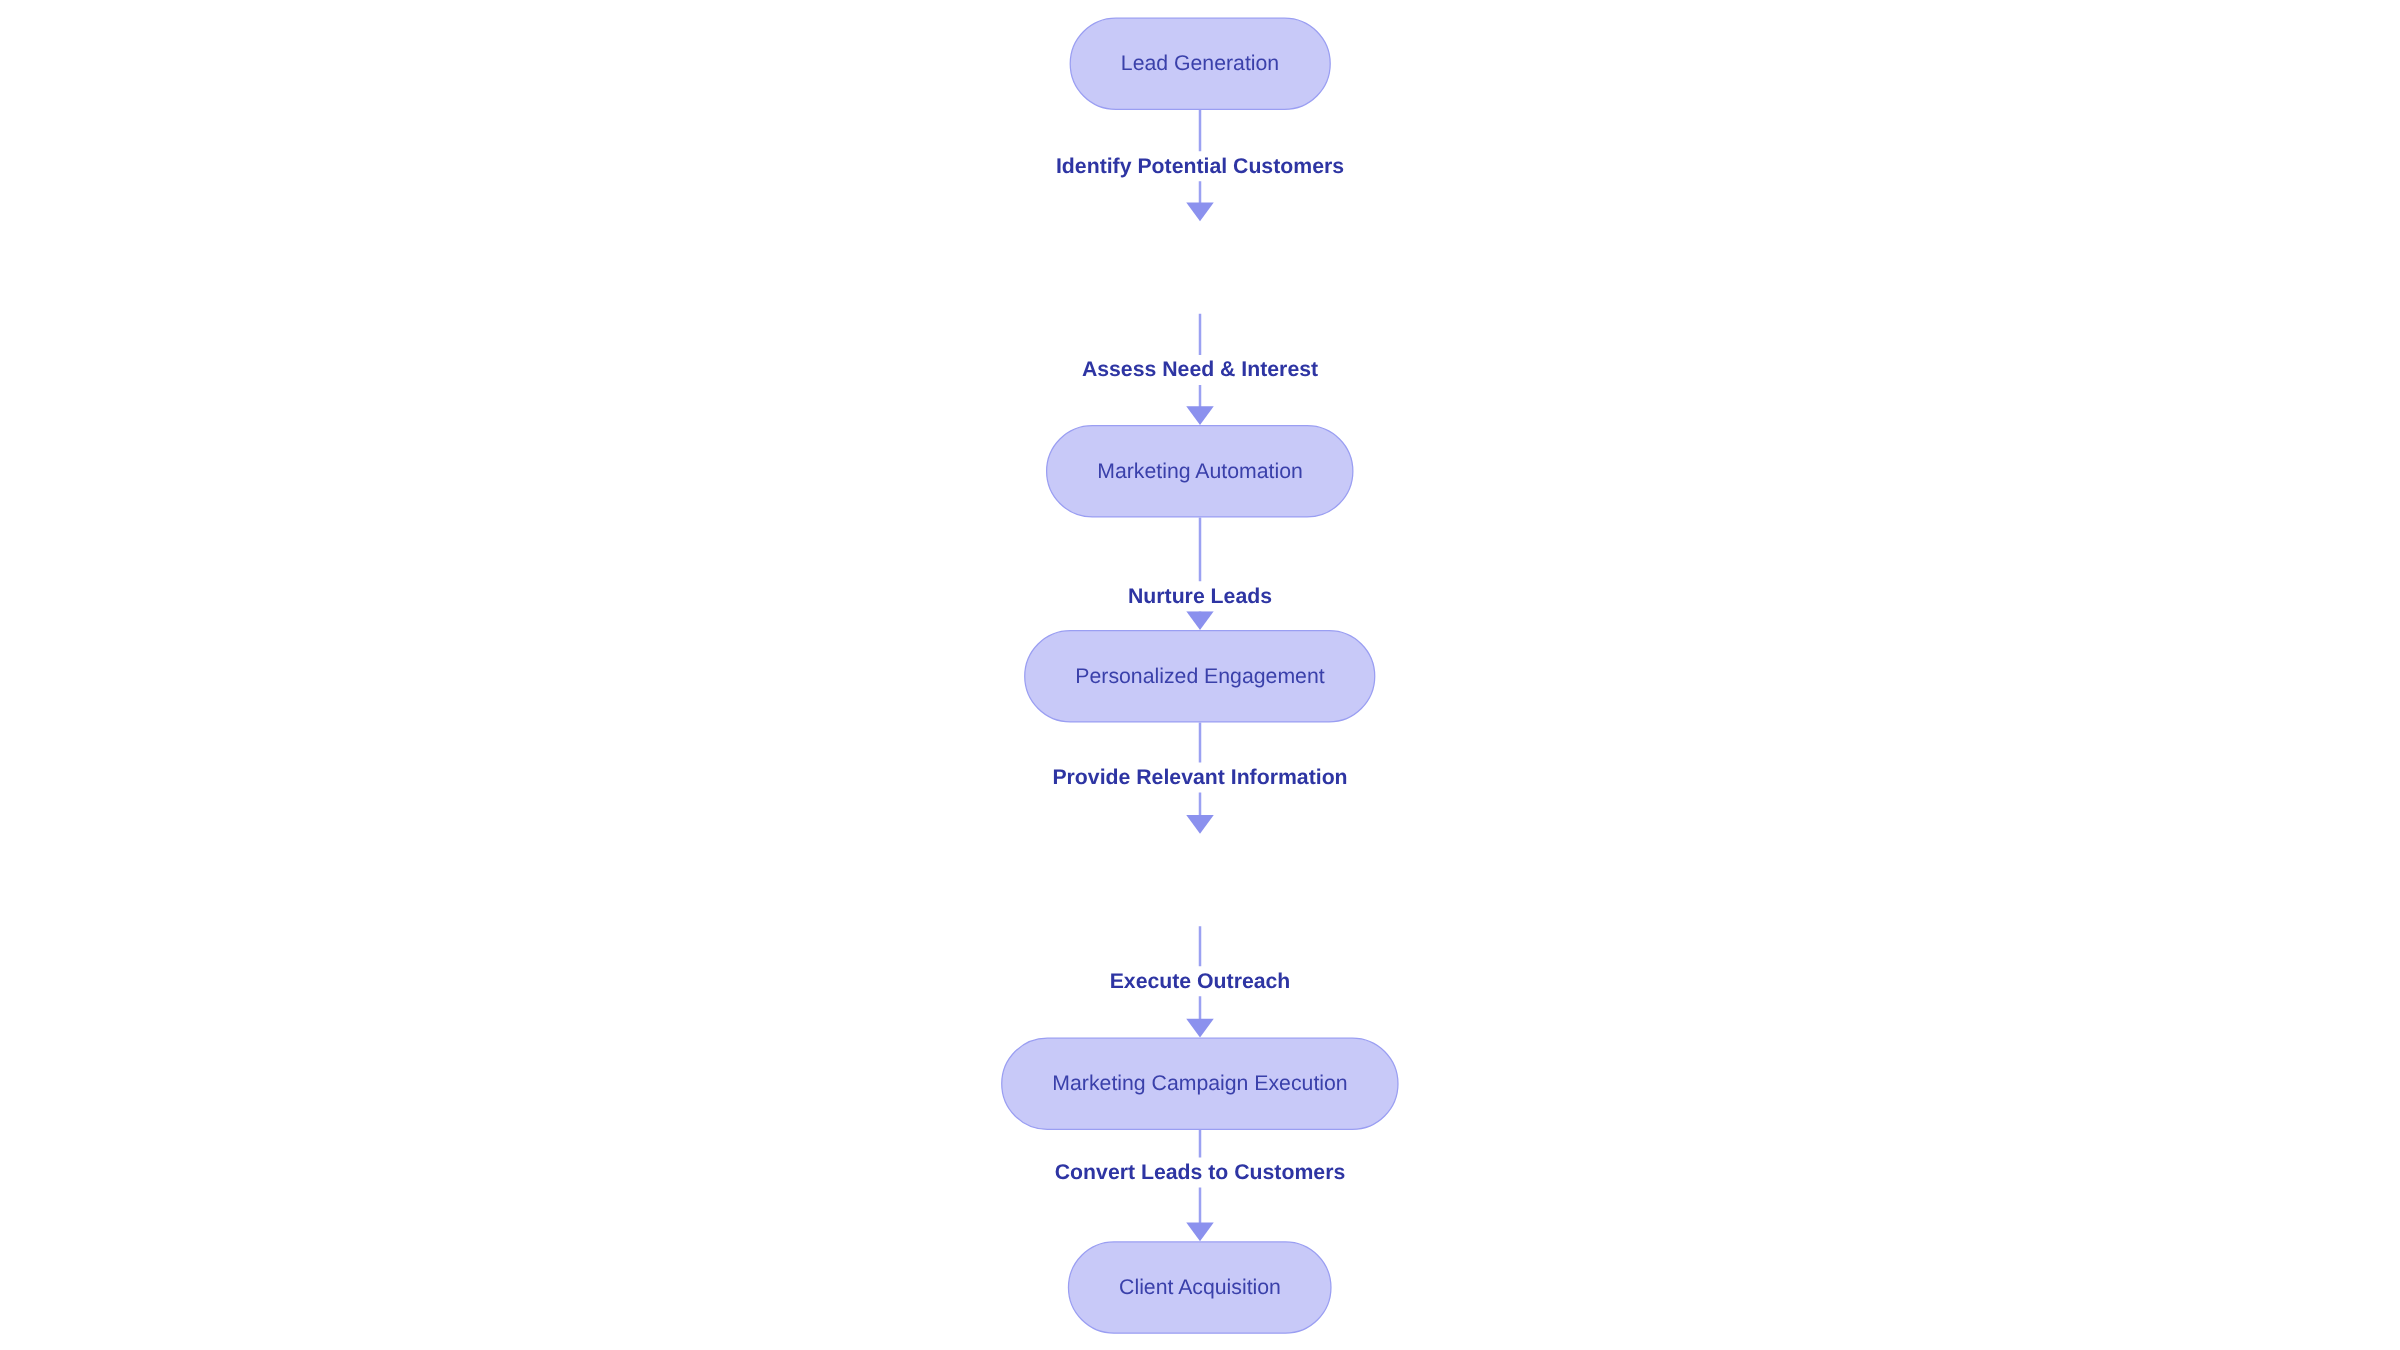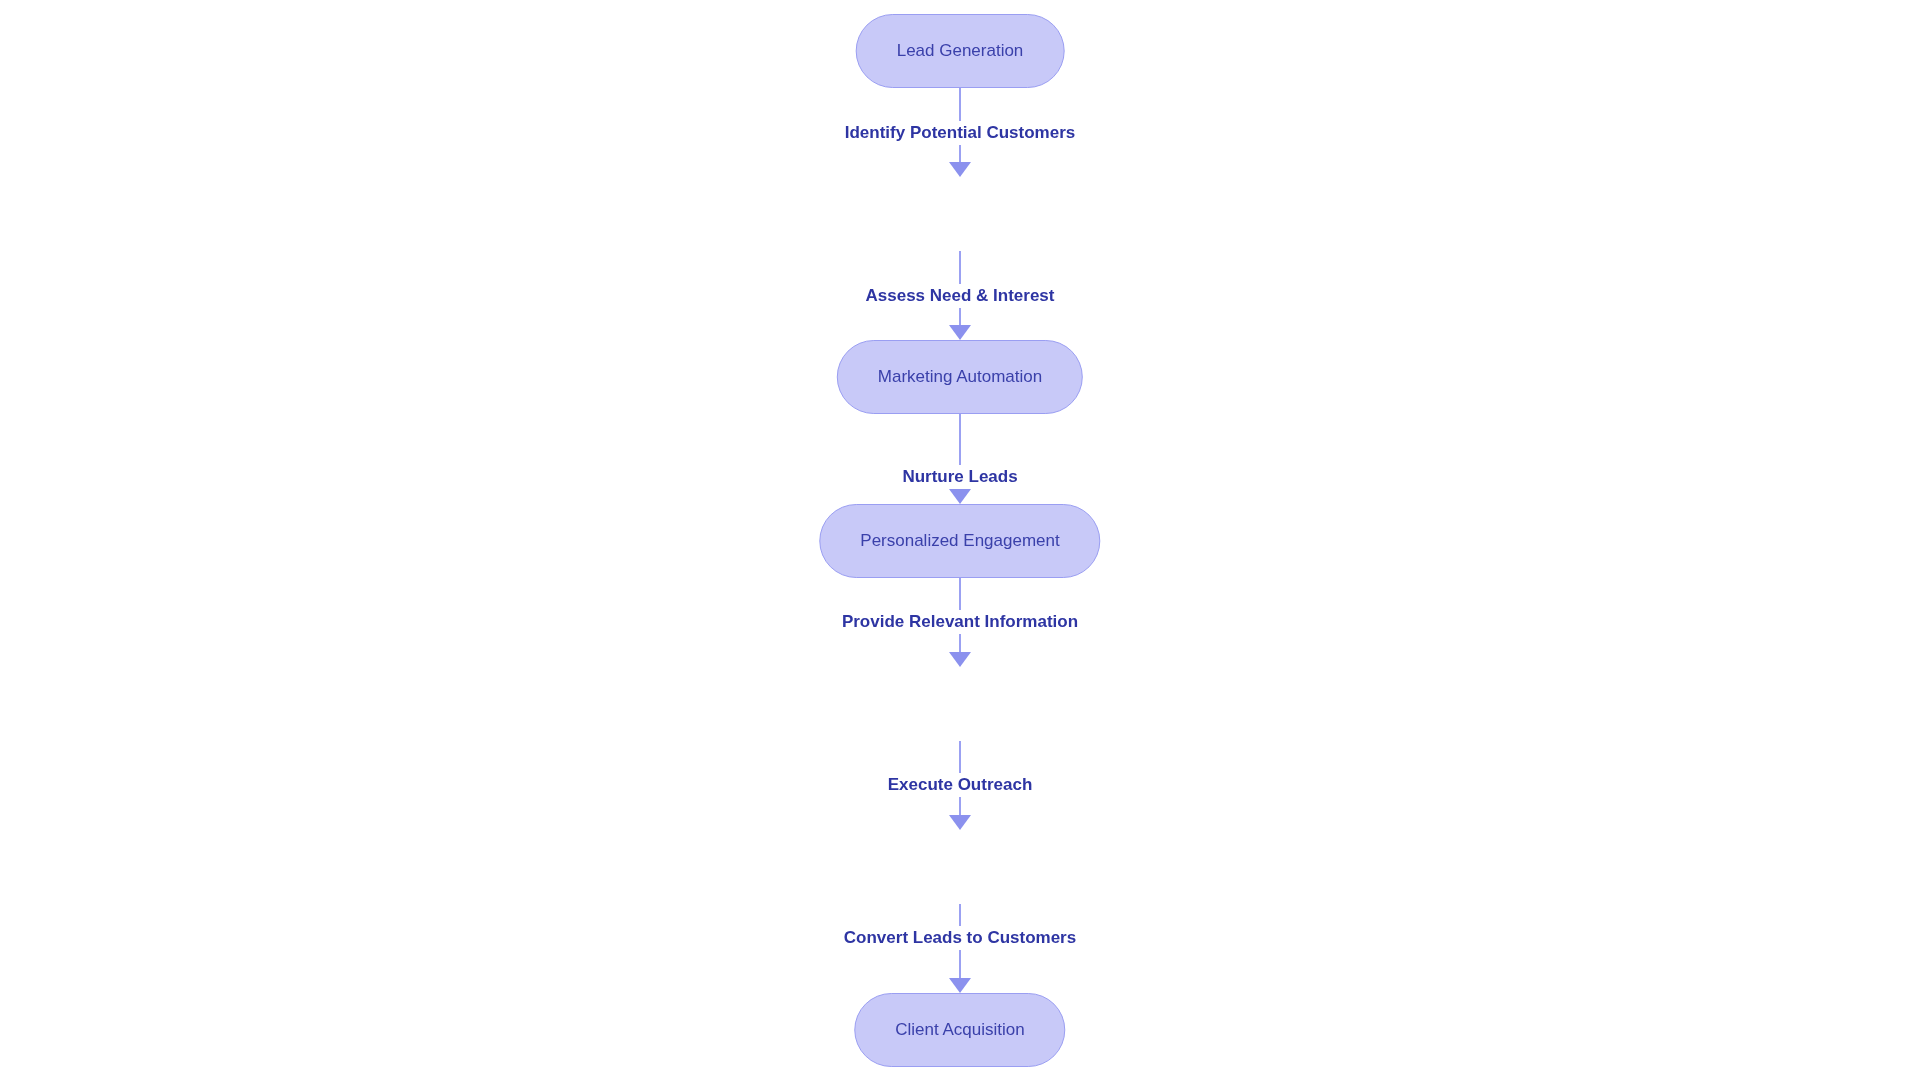--- a/index.html
+++ b/index.html
@@ -82,17 +82,18 @@
     <div class="edge-line" style="top: 414.4px; height: 76.2px;"></div>
     <div class="edge-arrowhead" style="top: 488.6px;"></div>
     <div class="edge-label" style="top: 459px; margin-top: 18px;">Nurture Leads</div>
     <div class="node" style="top: 503.6px;">Personalized Engagement</div>
     <div class="edge-line" style="top: 577.6px; height: 76.2px;"></div>
     <div class="edge-arrowhead" style="top: 651.8px;"></div>
     <div class="edge-label" style="top: 622.2px;">Provide Relevant Information</div>
     <div class="edge-line" style="top: 740.8px; height: 76.2px;"></div>
     <div class="edge-arrowhead" style="top: 815px;"></div>
     <div class="edge-label" style="top: 785.4px;">Execute Outreach</div>
+    <div class="node" style="top: 830px;">Marketing Campaign Execution</div>
     <div class="edge-line" style="top: 904px; height: 76.2px;"></div>
     <div class="edge-arrowhead" style="top: 978.2px;"></div>
     <div class="edge-label" style="top: 938px;">Convert Leads to Customers</div>
     <div class="node" style="top: 993.2px;">Client Acquisition</div>
   </div>
 
 </body></html>

